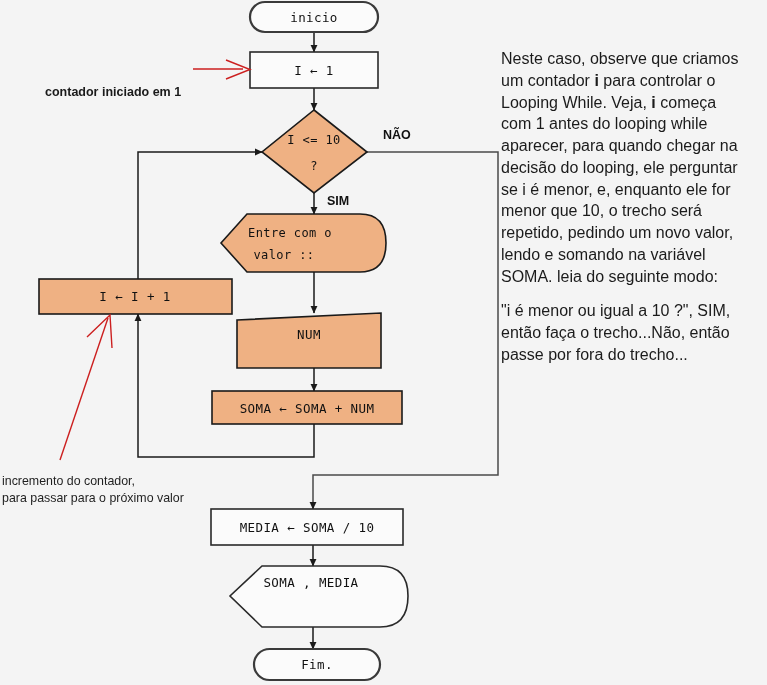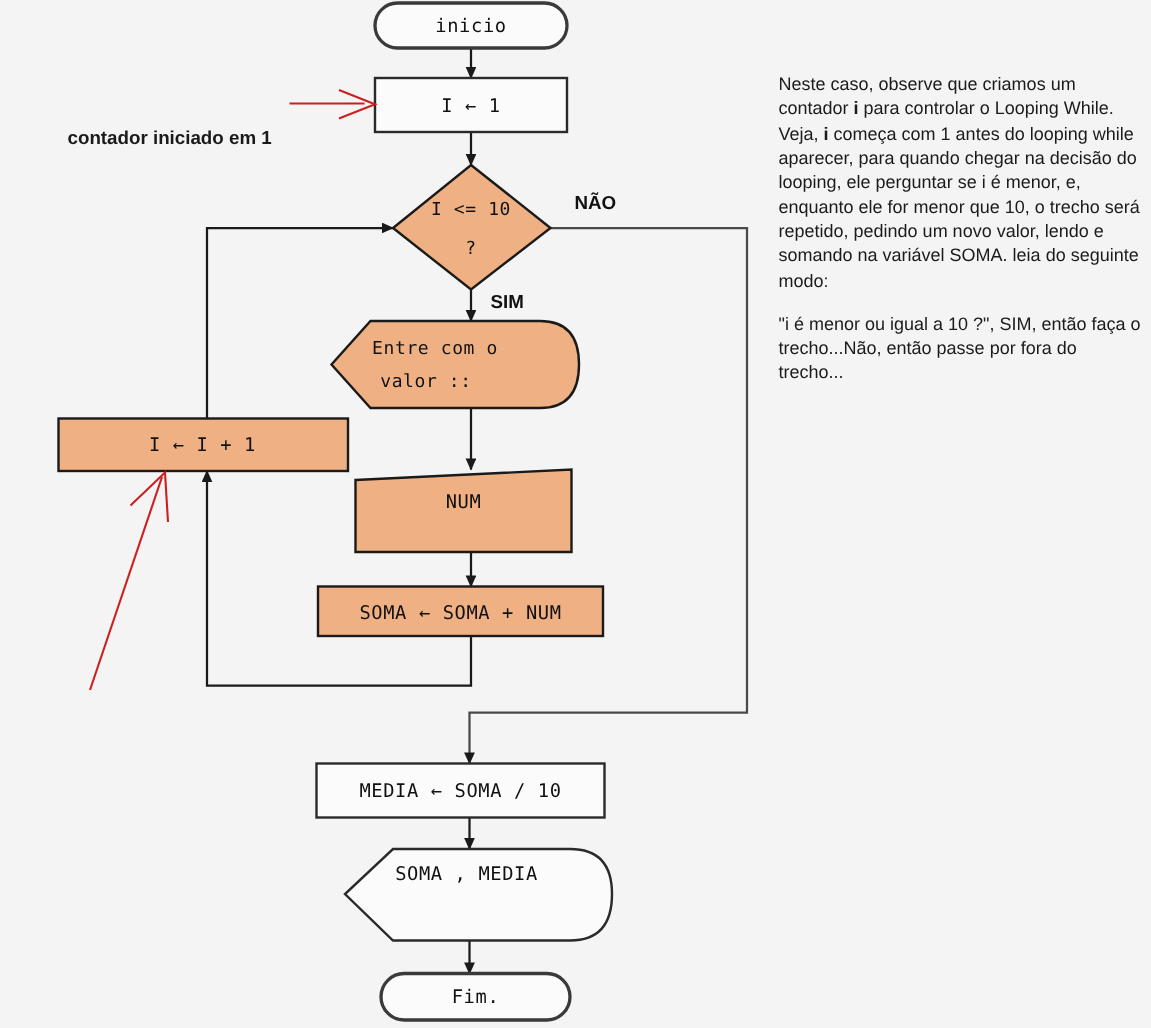--- a/index.html
+++ b/index.html
@@ -68,25 +68,25 @@
   }
   .ann-note {
     position: absolute;
     font-family: "Liberation Sans", sans-serif;
     font-size: 12.4px;
     line-height: 1.34;
     color: #1f1f1f;
   }
   .side-note {
     position: absolute;
-    left: 519px;
+    left: 501px;
     top: 48px;
     width: 244px;
     font-family: "Liberation Sans", sans-serif;
-    font-size: 12px;
+    font-size: 16px;
     line-height: 1.36;
     color: #1b1b1b;
   }
   .side-note p { margin: 0 0 13px 0; }
   .side-note b { font-weight: bold; }
 </style>
 </head>
 <body>
 
 <div id="canvas">
@@ -188,20 +188,22 @@
       <path class="red-ann" d="M226,60 L250,69.5 L226,79"></path>
 
       <path class="red-ann" d="M60,460 L108,318"></path>
       <path class="red-ann" d="M87,337 L110,315 L112,348"></path>
     </g>
   </svg>
 
   <div class="ann-red-label" style="left:45px; top:61px;margin-top:24px;">contador iniciado em 1</div>
 
   <div class="ann-note" style="left:2px; top:473px; width:215px;">
+    <div>incremento do contador,</div>
+    <div>para passar para o próximo valor</div>
   </div>
 
   <div class="side-note">
     <p><span>Neste caso, observe que criamos um contador </span><b>i</b><span> para controlar o Looping While. Veja, </span><b>i</b><span> começa com 1 antes do looping while aparecer, para quando chegar na decisão do looping, ele perguntar se i é menor, e, enquanto ele for menor que 10, o trecho será repetido, pedindo um novo valor, lendo e somando na variável SOMA. leia do seguinte modo:</span></p>
     <p>"i é menor ou igual a 10 ?", SIM, então faça o trecho...Não, então passe por fora do trecho...</p>
   </div>
 
 </div>
 
 </body></html>

